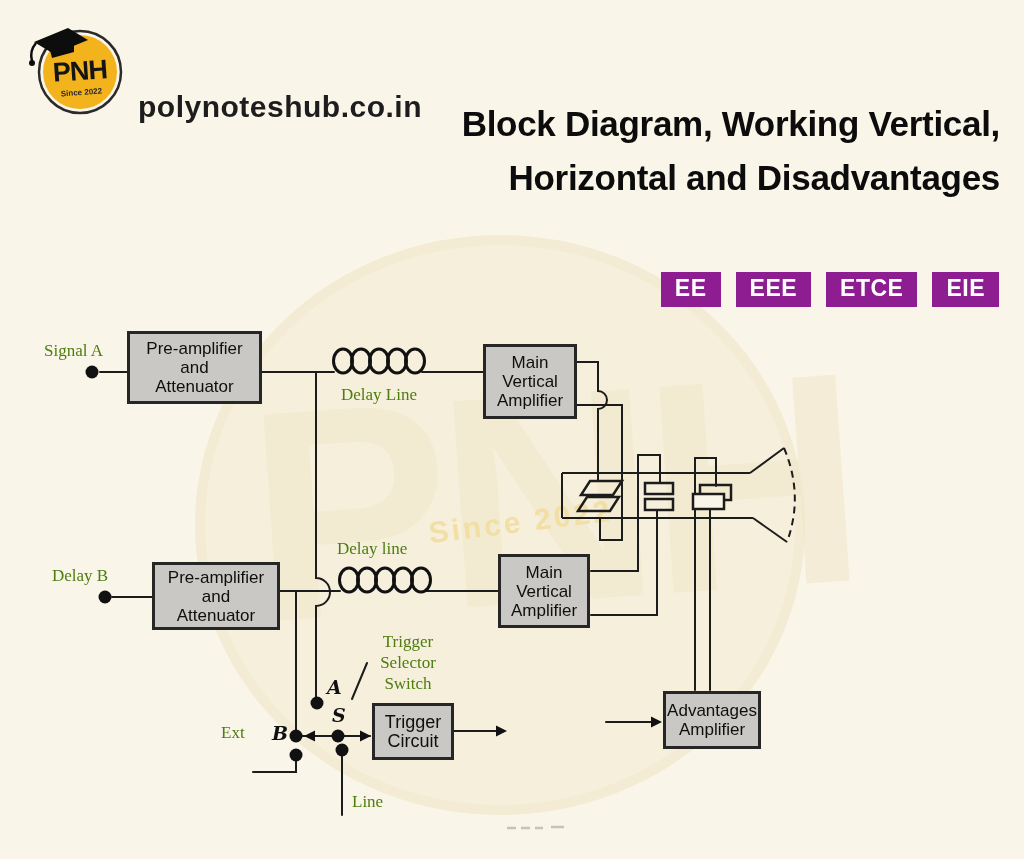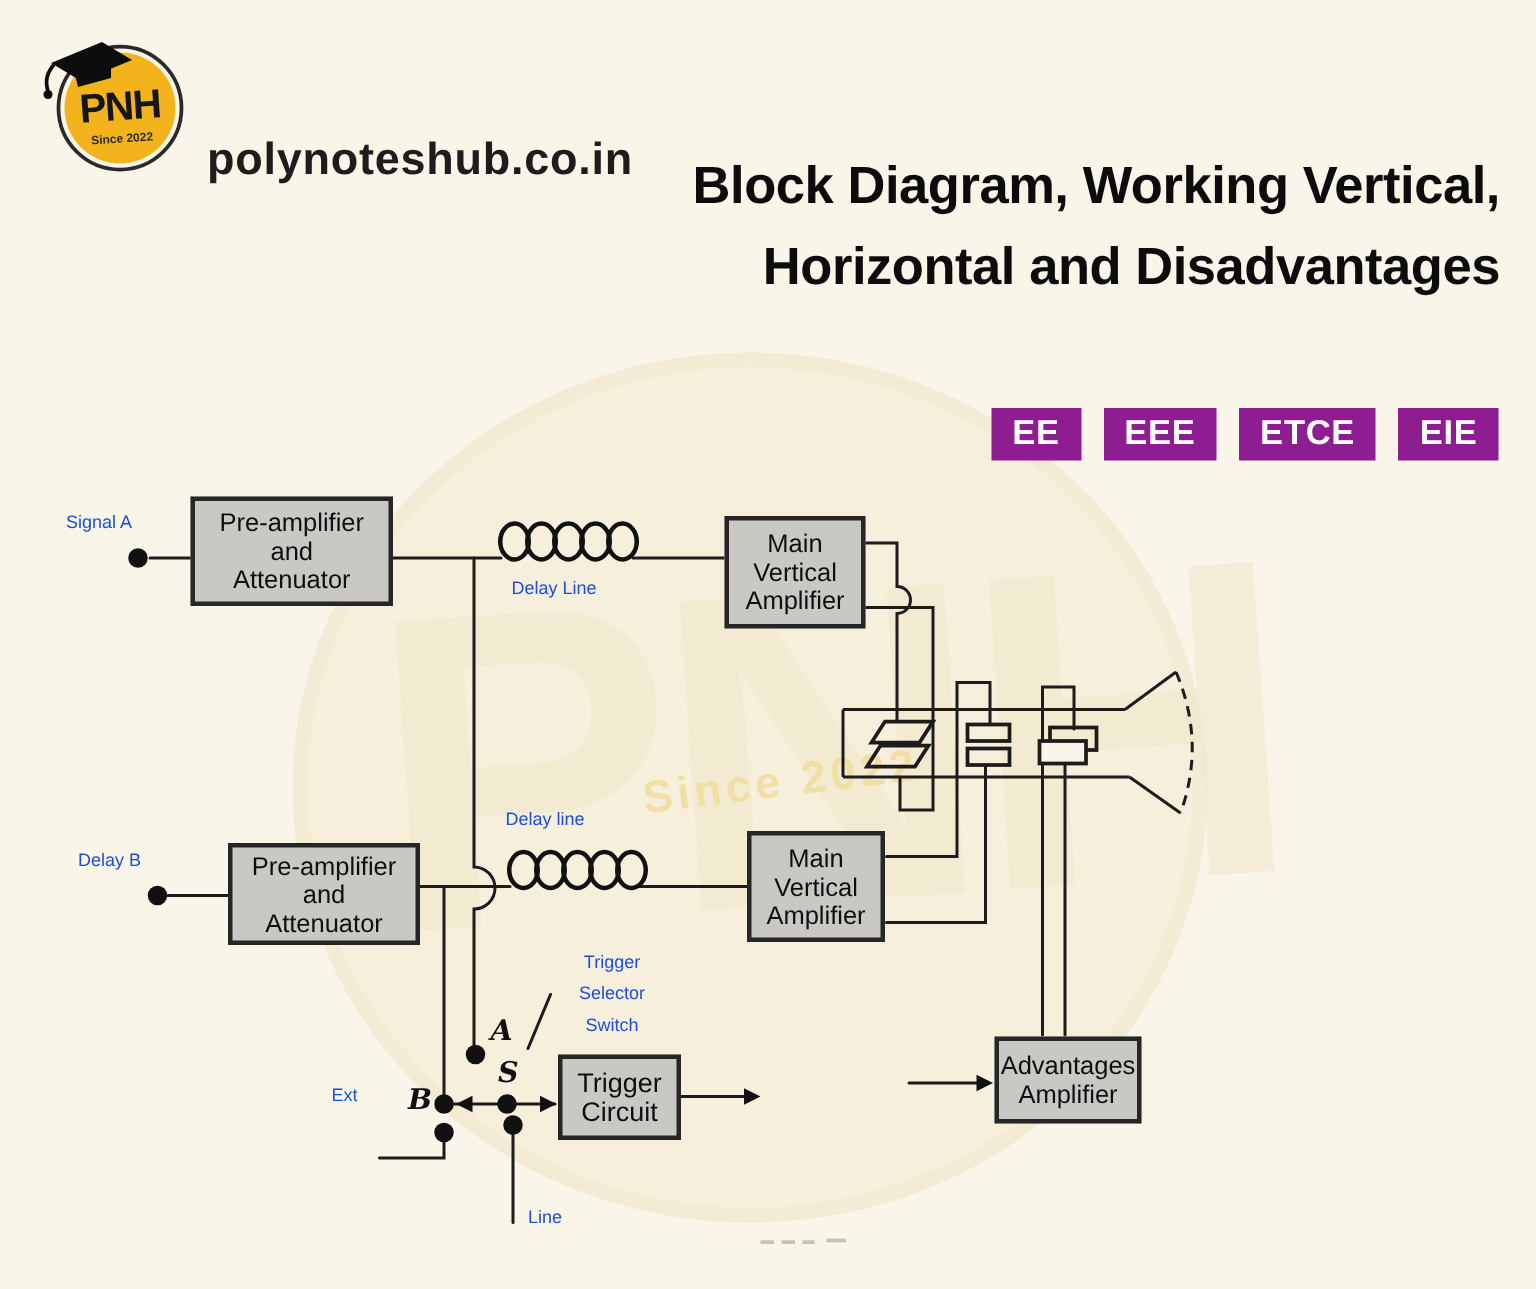--- a/index.html
+++ b/index.html
@@ -47,28 +47,28 @@
     display:flex; align-items:center; justify-content:center; text-align:center;
     font-size:17px; line-height:19px; color:#0f0f0f; white-space:pre-line;
   }
   .b-preamp-a{left:127px; top:331px; width:129px; height:67px;}
   .b-preamp-b{left:152px; top:562px; width:122px; height:62px;}
   .b-mva-a{left:483px; top:344px; width:88px;  height:69px;}
   .b-mva-b{left:498px; top:554px; width:86px;  height:68px;}
   .b-trig{left:372px; top:703px; width:76px;  height:51px; font-size:18px;}
   .b-sweep{left:508px; top:698px; width:92px; height:48px;}
   .b-horiz{left:663px; top:691px; width:92px; height:52px;}
-  .dlabel{position:absolute; z-index:2; font-size:12px; color:#1d4ed8;}
+  .dlabel{position:absolute; z-index:2; font-size:17px; color:#4d7c0f;font-family:Liberation Serif, serif;}
   .l-signal-a{left:44px; top:341px;}
   .l-signal-b{left:52px; top:566px;}
   .l-delay-a{left:341px; top:385px;}
   .l-delay-b{left:337px; top:539px;}
   .l-selector{left:356px; top:631px; width:104px; text-align:center; line-height:21px; white-space:pre-line;}
   .l-ext{left:221px; top:723px;}
-  .l-line{left:352px; top:792px;margin-top:12px;}
+  .l-line{left:352px; top:792px;}
   .sw{position:absolute; z-index:2; font-family:"DejaVu Serif", serif;
       font-style:italic; font-weight:700; font-size:19px; color:#101010;}
   .sw-a{left:327px; top:676px;}
   .sw-s{left:332px; top:704px;}
   .sw-b{left:272px; top:722px;}
 </style>
 </head>
 <body>
 
 <div class="page">

